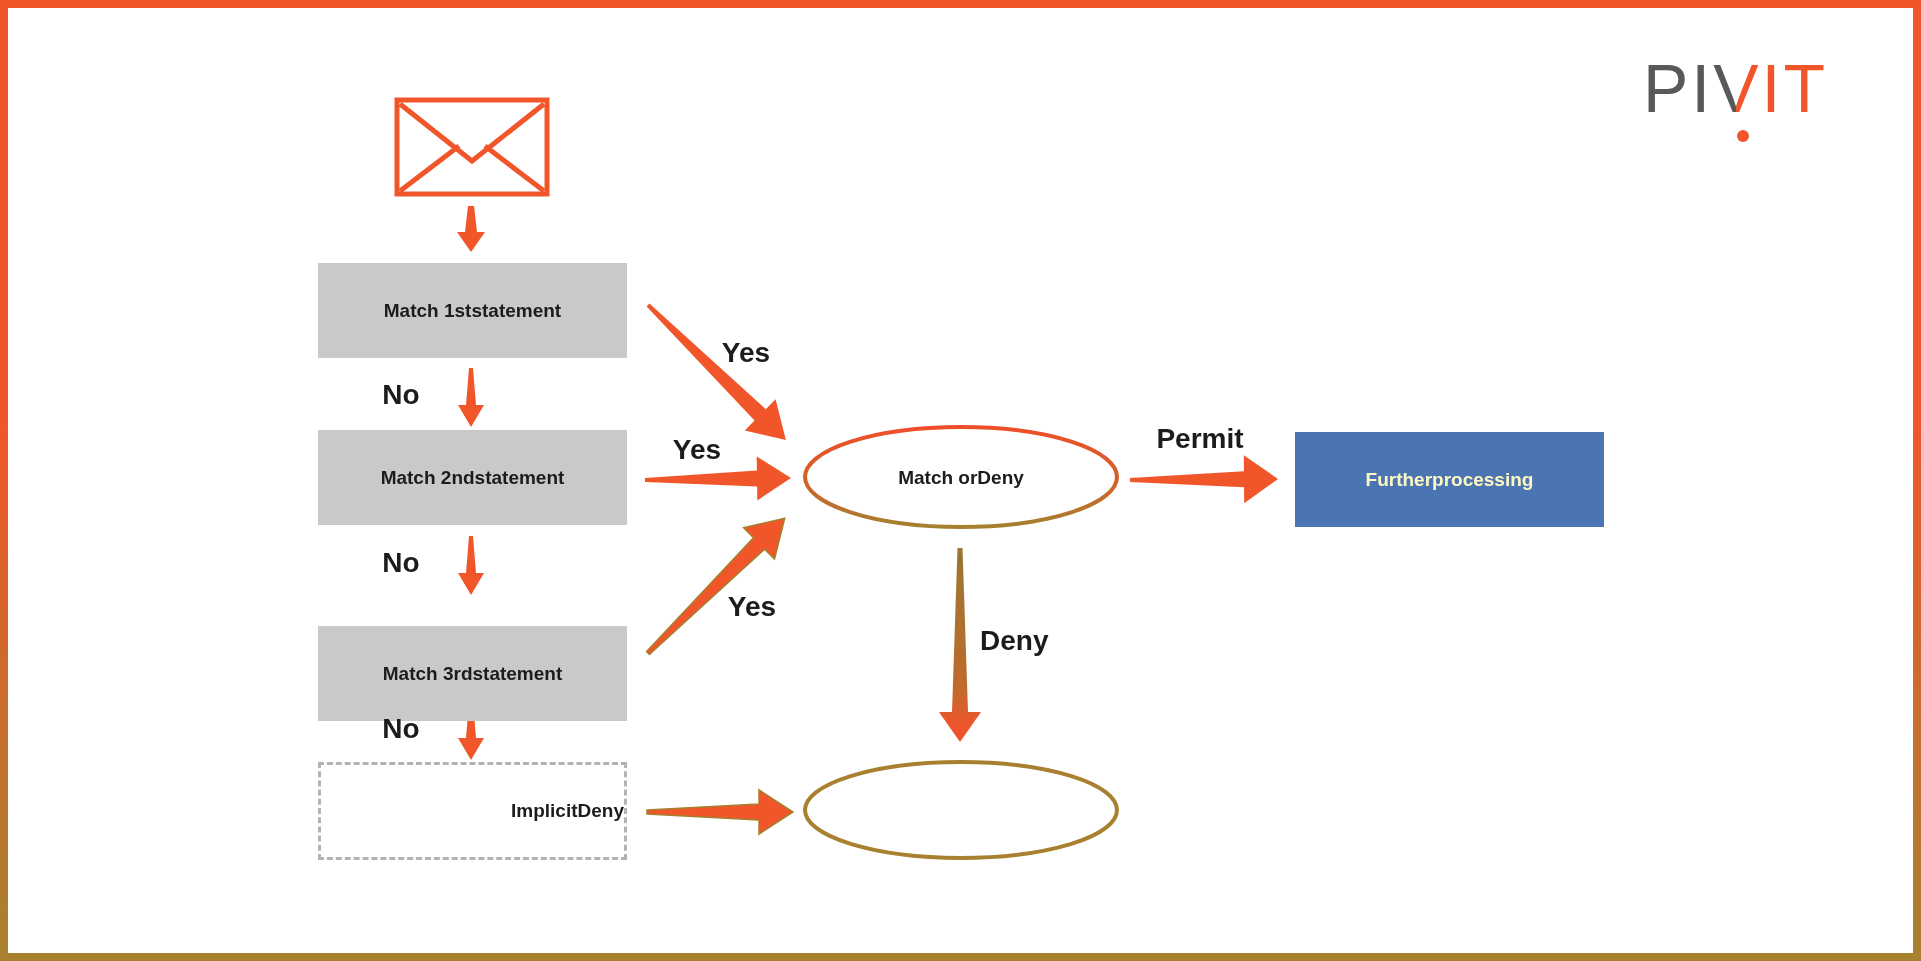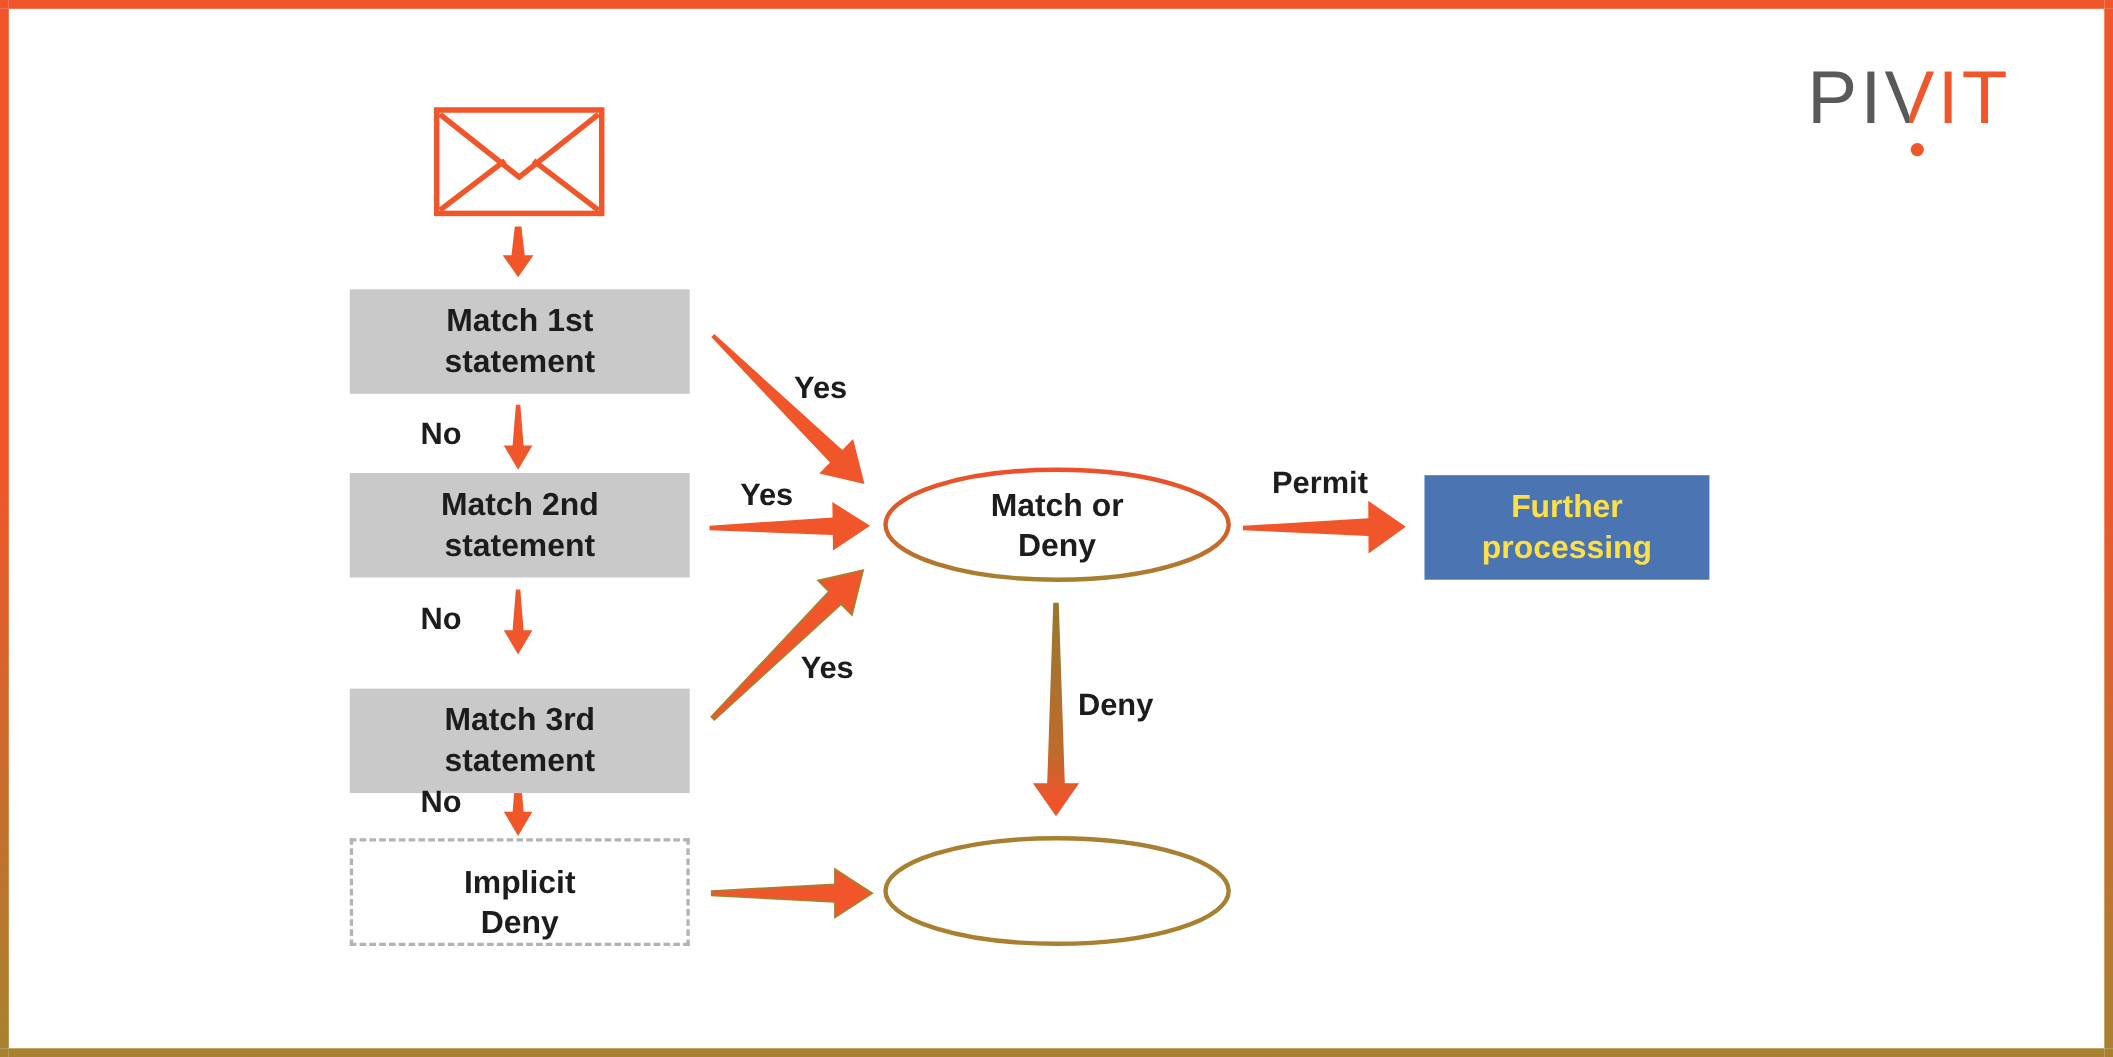--- a/index.html
+++ b/index.html
@@ -24,26 +24,25 @@
 
   .shapes {
     position: absolute;
     left: 0; top: 0;
     z-index: 2;
   }
 
   .node {
     position: absolute;
     display: flex;
-    flex-direction: column;
     align-items: center;
     justify-content: center;
     text-align: center;
     font-weight: 700;
-    font-size: 29px;
+    font-size: 19px;
     line-height: 1.25;
     color: #1C1C1C;
     z-index: 3;
   }
 
   .gbox { background: #C9C9C9; width: 309px; height: 95px; left: 318px; }
   #box-match1 { top: 263px; }
   #box-match2 { top: 430px; }
   #box-match3 { top: 626px; }
 
@@ -53,23 +52,23 @@
     background: #ffffff;
     border: 3px dashed #B3B3B3;
     justify-content: flex-end;
   }
 
   #ellipse-decision-text { left: 805px; top: 428px; width: 312px; height: 100px; background: transparent; }
   #ellipse-discard-text  { left: 805px; top: 763px; width: 312px; height: 95px;  background: transparent; }
 
   #box-further {
     left: 1295px; top: 432px;
-    width: 259px; height: 95px;
+    width: 309px; height: 95px;
     background: #4B74B3;
-    color: #fde047;
+    color: #fef9c3;
   }
 
   .edge-label {
     position: absolute;
     font-weight: 700;
     font-size: 28px;
     color: #1C1C1C;
     z-index: 4;
     text-align: center;
   }

